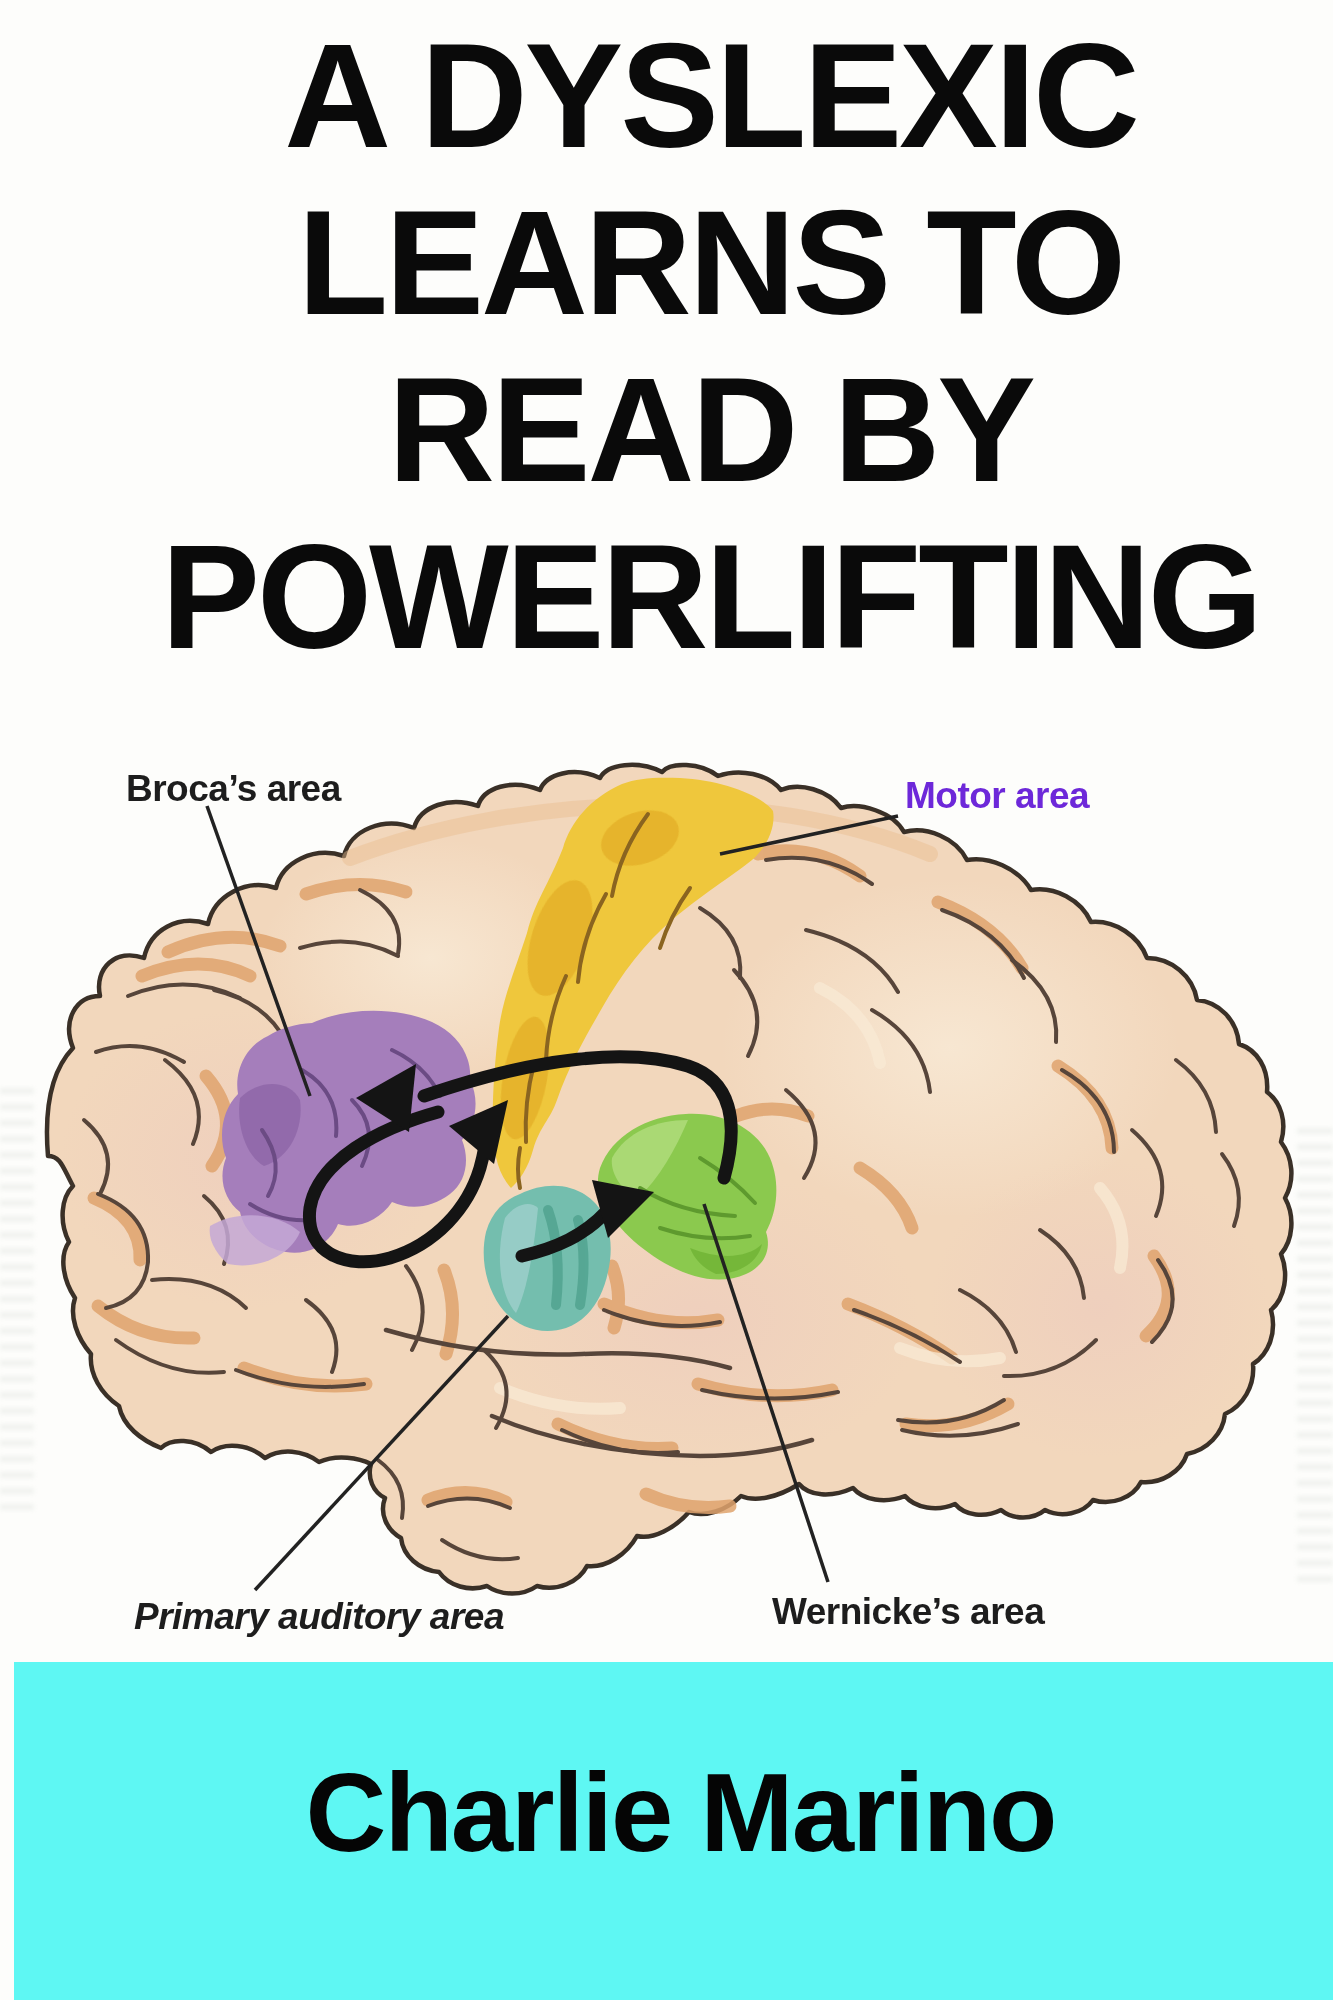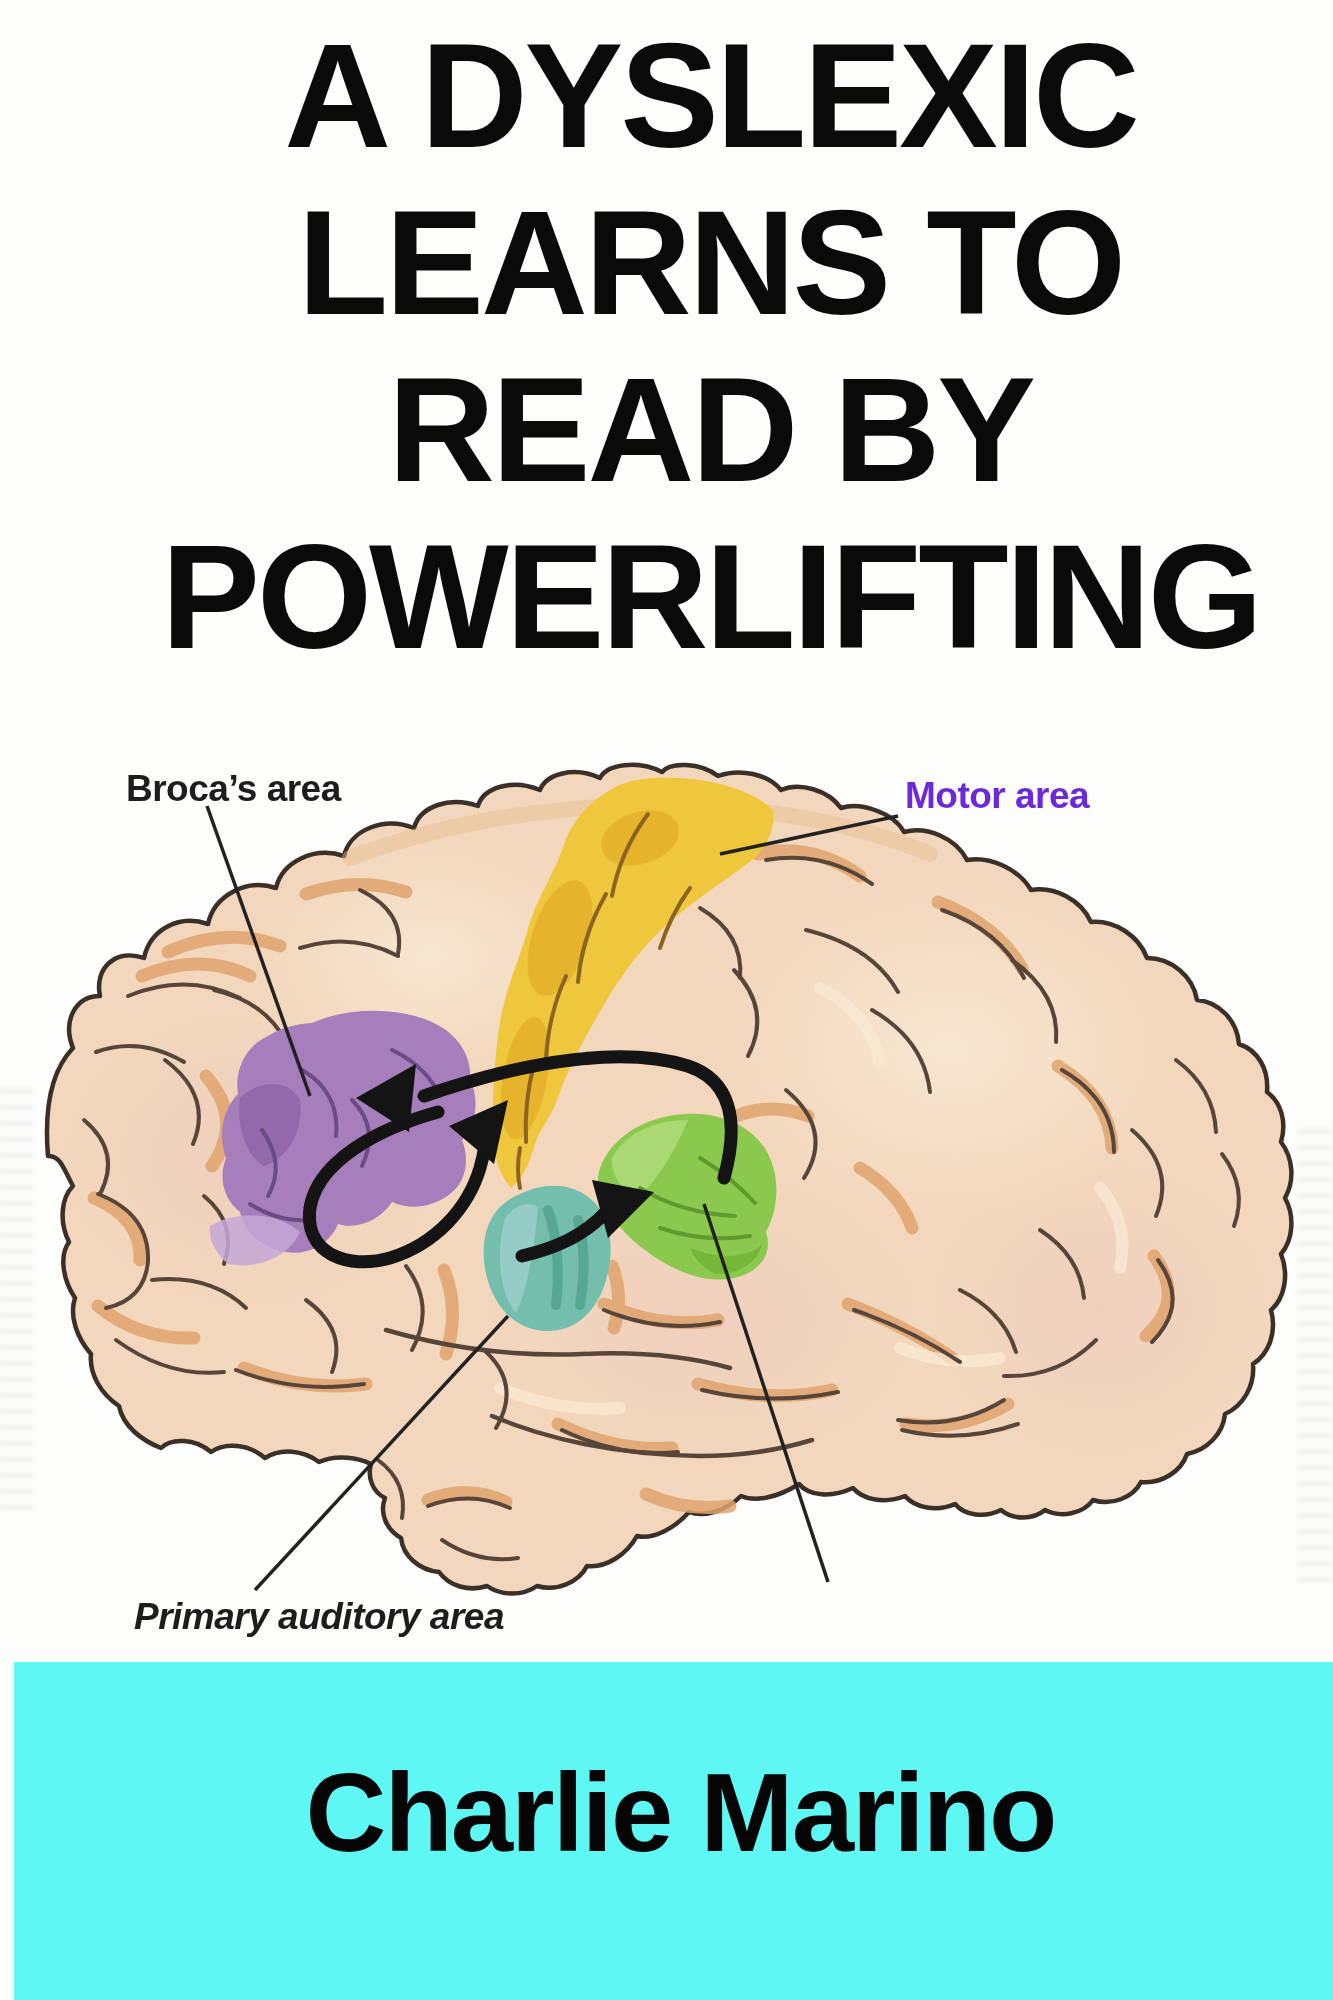--- a/index.html
+++ b/index.html
@@ -255,19 +255,20 @@
       <g fill="#141414">
         <polygon points="356,1090 416,1056 409,1124"></polygon>
         <polygon points="508,1092 449,1118 494,1156"></polygon>
         <polygon points="654,1184 592,1172 608,1230"></polygon>
       </g>
     </svg>
 
     <div class="dlabel lbl-broca" style="color: rgb(29, 29, 29);">Broca’s area</div>
     <div class="dlabel lbl-motor" style="color: #6d28d9;">Motor area</div>
     <div class="dlabel lbl-auditory" style="color: rgb(29, 29, 29); font-style: italic;">Primary auditory area</div>
+    <div class="dlabel lbl-wernicke" style="color: rgb(29, 29, 29);">Wernicke’s area</div>
   </div>
 
   <div class="author-band" style="background-color: rgb(94, 247, 243);">
     <div class="author" style="color: rgb(5, 5, 5);">Charlie Marino</div>
   </div>
 
 </div>
 
 </body></html>

